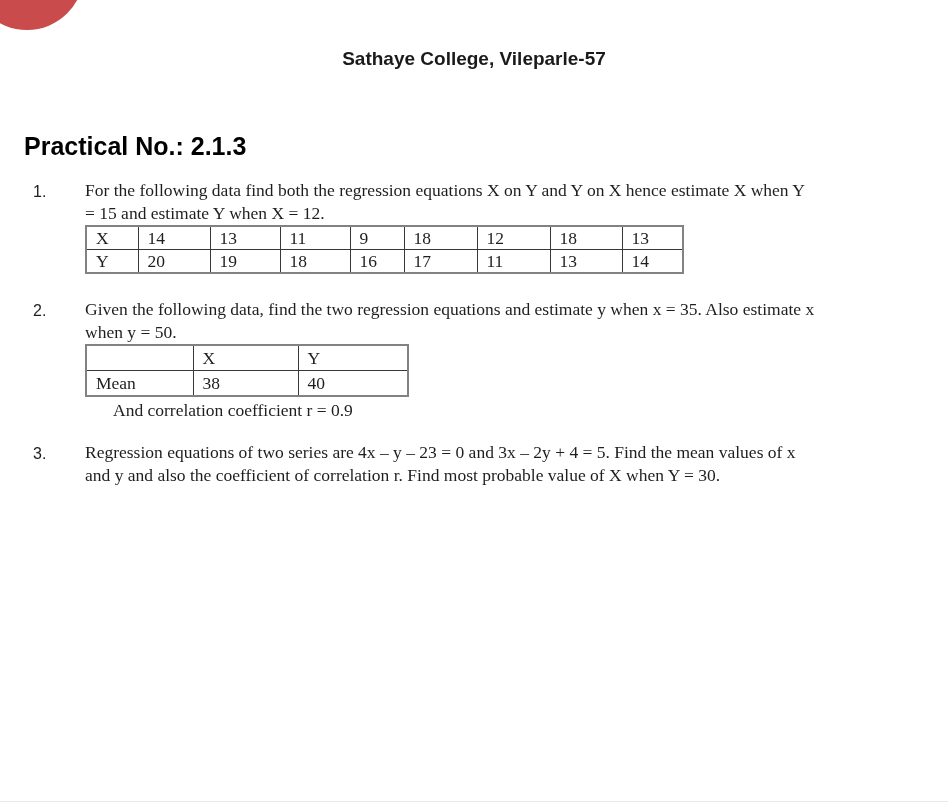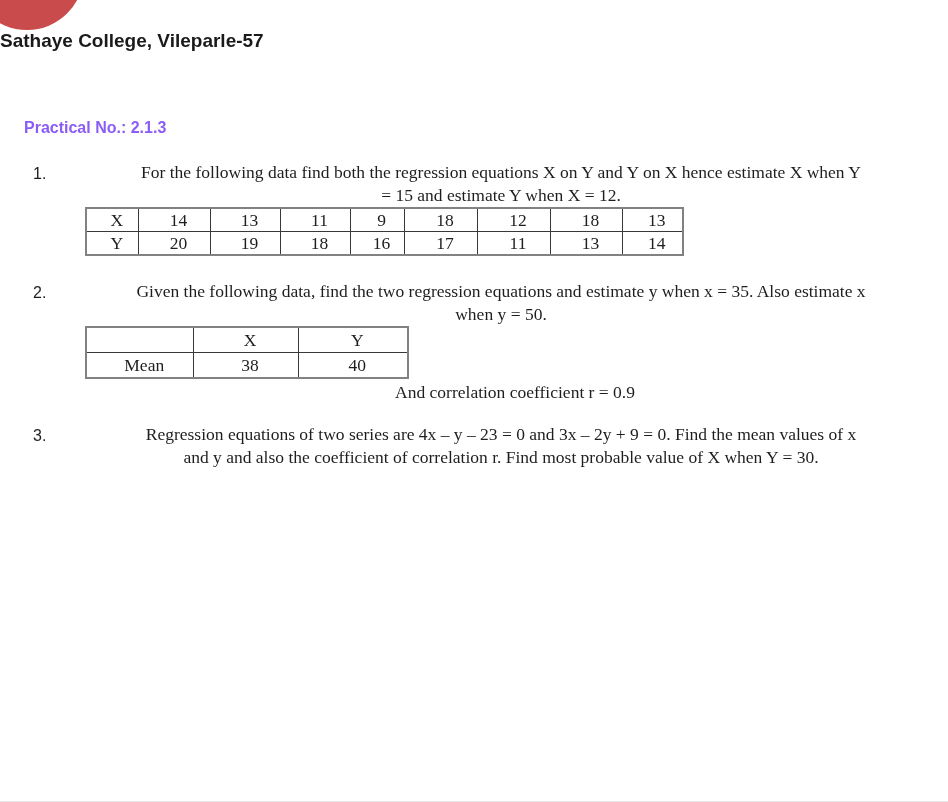--- a/index.html
+++ b/index.html
@@ -17,56 +17,55 @@
   .badge {
     position: absolute;
     left: -30px;
     top: -84px;
     width: 114px;
     height: 114px;
     border-radius: 50%;
     background: #c94b4b;
     box-shadow: inset 0 10px 0 -4px #a83e3e;
   }
-  header { padding-top: 30px; text-align: left; }
+  header { padding-top: 48px; text-align: center; }
   .h-line {
     font-family: "Liberation Sans", sans-serif;
     font-weight: bold;
     font-size: 19px;
     line-height: 22px;
     color: #1a1a1a;
     margin: 0 0 21px 0;
   }
   .practical {
     margin: 65px 0 0 24px;
     font-family: "Liberation Sans", sans-serif;
     font-weight: bold;
-    font-size: 16px;
+    font-size: 25px;
     line-height: 22px;
-    color: #8b5cf6;
+    color: #000000;
   }
   .question { display: flex; margin-left: 33px; }
   .q1 { margin-top: 22px; }
   .q2 { margin-top: 24px; }
   .q3 { margin-top: 19px; }
   .q-num {
     width: 52px;
     flex-shrink: 0;
     font-family: "Liberation Sans", sans-serif;
     font-size: 16px;
     line-height: 23px;
     padding-top: 1px;
     color: #1e1e1e;
   }
   .q-body {
     width: 832px;
     font-size: 17.5px;
     line-height: 23px;
     color: #1e1e1e;
-    text-align: center;
   }
   .q-line { white-space: nowrap; }
   table {
     border-collapse: collapse;
     table-layout: fixed;
     border: 2px solid #828282;
   }
   td {
     border: 1px solid #383838;
     padding: 0 0 0 9px;
@@ -162,17 +161,17 @@
           </tr>
         </tbody>
       </table>
       <div class="note">And correlation coefficient r = 0.9</div>
     </div>
   </section>
 
   <section class="question q3">
     <div class="q-num">3.</div>
     <div class="q-body">
-      <div class="q-line">Regression equations of two series are 4x – y – 23 = 0 and 3x – 2y + 9 = 0. Find the mean values of x</div>
+      <div class="q-line">Regression equations of two series are 4x – y – 23 = 0 and 3x – 2y + 4 = 5. Find the mean values of x</div>
       <div class="q-line">and y and also the coefficient of correlation r. Find most probable value of X when Y = 30.</div>
     </div>
   </section>
 </div>
 
 </body></html>

